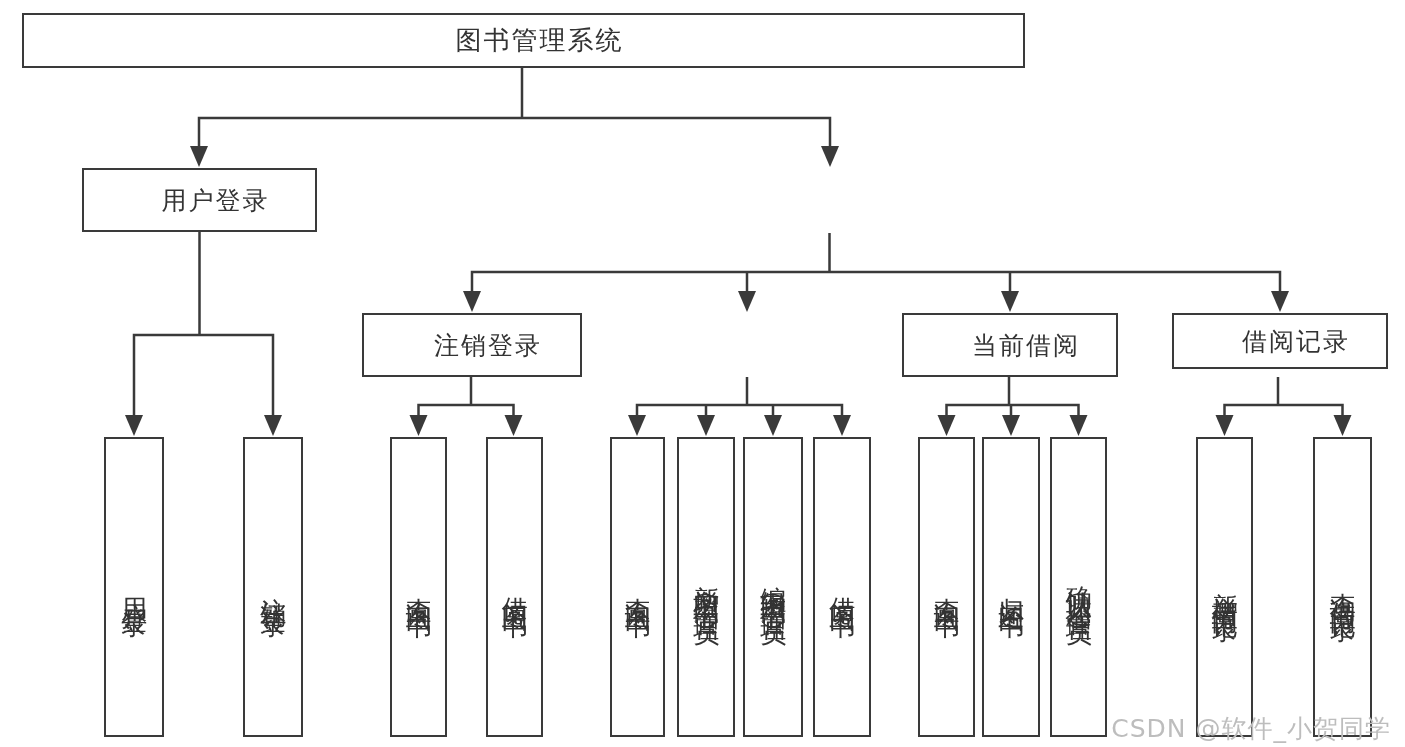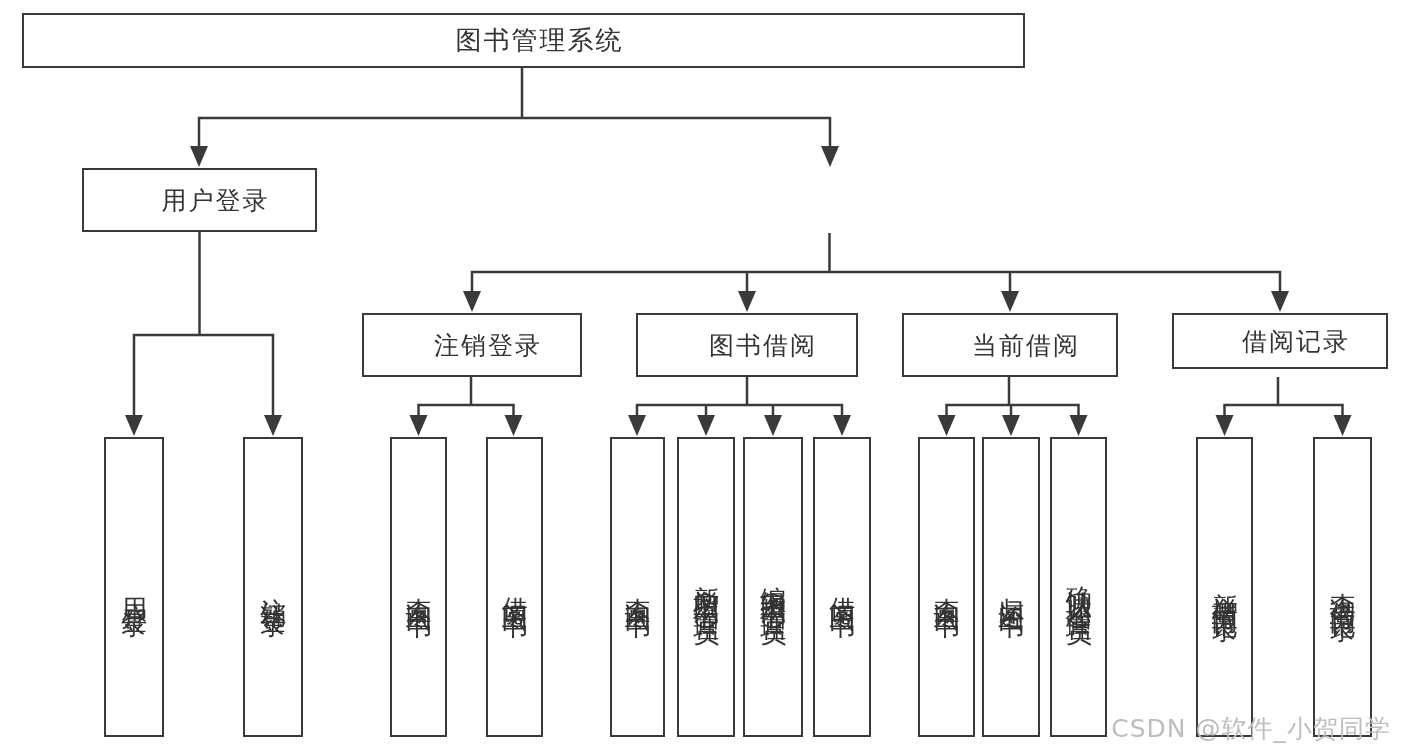--- a/index.html
+++ b/index.html
@@ -118,21 +118,20 @@
       <polygon class="arrow" points="1215.5,415 1233.5,415 1224.5,436"></polygon>
       <polygon class="arrow" points="1333.5,415 1351.5,415 1342.5,436"></polygon>
     </g>
   </svg>
 
   <div class="node h-node root-node" style="left:22px; top:13px; width:1003px; height:55px;">图书管理系统</div>
 
   <div class="node h-node" style="left:82px; top:168px; width:235px; height:64px;">用户登录</div>
 
   <div class="node h-node" style="left:362px; top:313px; width:220px; height:64px;">注销登录</div>
-  <div class="node h-node" style="left:636px; top:313px; width:222px; height:64px;">图书借阅</div>
   <div class="node h-node" style="left:902px; top:313px; width:216px; height:64px;">当前借阅</div>
   <div class="node h-node" style="left:1172px; top:313px; width:216px; height:56px;">借阅记录</div>
 
   <div class="node v-node" style="left:104px; top:437px; width:60px; height:300px;">用户登录</div>
   <div class="node v-node" style="left:243px; top:437px; width:60px; height:300px;">注销登录</div>
 
   <div class="node v-node" style="left:390px; top:437px; width:57px; height:300px;">查询图书</div>
   <div class="node v-node" style="left:486px; top:437px; width:57px; height:300px;">借阅图书</div>
 
   <div class="node v-node" style="left:610px; top:437px; width:55px; height:300px;">查询图书</div>

